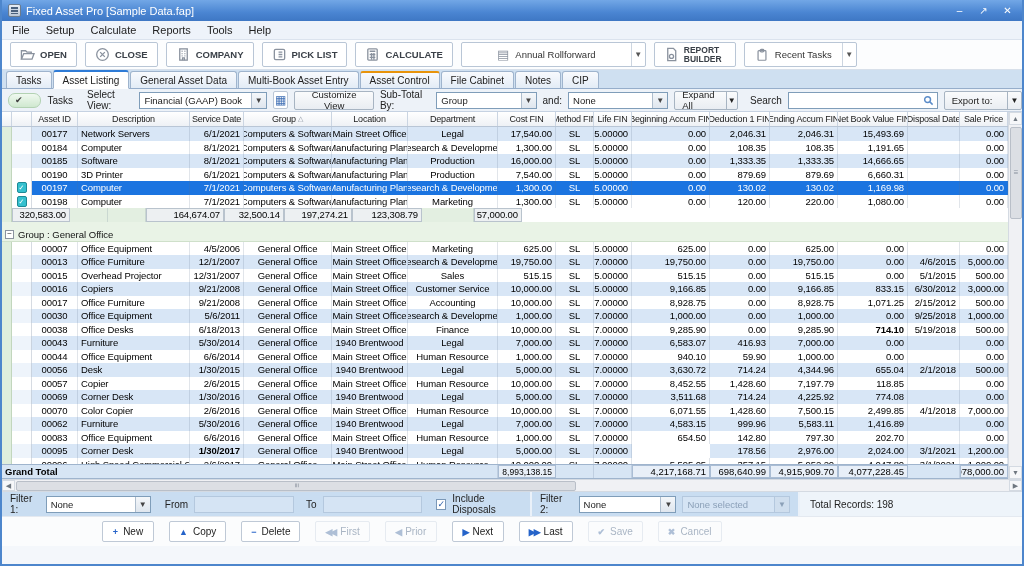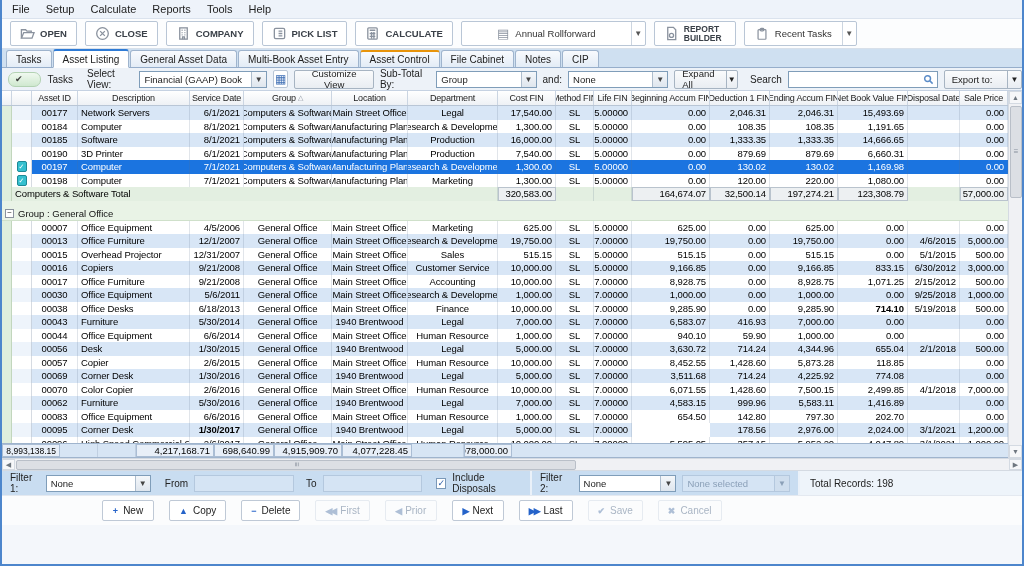--- a/index.html
+++ b/index.html
@@ -151,20 +151,29 @@
   .nbtn .nico.wide { letter-spacing:0; }
   .nbtn.disabled { border-color:#e6ebf1; background:#fbfcfd; color:#a9b5c4; }
   .nbtn.disabled .nico { color:#aebfd6; }
   .bottom-fill { height:20px; background:#f4f7fb; }
 </style>
 </head>
 <body>
 
 <div class="win">
 
+  <div class="titlebar">
+    <span class="title-icon"></span>
+    <span>Fixed Asset Pro [Sample Data.fap]</span>
+    <span class="win-btns">
+        <div class="win-btn">–</div>
+        <div class="win-btn">↗</div>
+        <div class="win-btn">✕</div>
+      </span>
+  </div>
 
   <div class="menubar">
       <div class="menu-item">File</div>
       <div class="menu-item">Setup</div>
       <div class="menu-item">Calculate</div>
       <div class="menu-item">Reports</div>
       <div class="menu-item">Tools</div>
       <div class="menu-item">Help</div>
     </div>
 
@@ -417,21 +426,20 @@
           <div class="cell al-r" style="width: 38px;">5.00000</div>
           <div class="cell al-r" style="width: 78px;">0.00</div>
           <div class="cell al-r" style="width: 60px;">120.00</div>
           <div class="cell al-r" style="width: 68px;">220.00</div>
           <div class="cell al-r" style="width: 70px;">1,080.00</div>
           <div class="cell al-r" style="width: 52px;"></div>
           <div class="cell al-r" style="width: 48px;">0.00</div>
         </div>
         <div class="row green">
           <div class="cell al-c gutcell" style="width: 10px;"></div>
-          <div class="cell al-l" style="width: 486px;">Computers &amp; Software Total</div>
           <div class="cell al-r valbox" style="width: 58px;">320,583.00</div>
           <div class="cell al-c" style="width: 38px;"></div>
           <div class="cell al-c" style="width: 38px;"></div>
           <div class="cell al-r valbox" style="width: 78px;">164,674.07</div>
           <div class="cell al-r valbox" style="width: 60px;">32,500.14</div>
           <div class="cell al-r valbox" style="width: 68px;">197,274.21</div>
           <div class="cell al-r valbox" style="width: 70px;">123,308.79</div>
           <div class="cell al-c" style="width: 52px;"></div>
           <div class="cell al-r valbox" style="width: 48px;">57,000.00</div>
         </div>
@@ -633,21 +641,21 @@
           <div class="cell al-l" style="width: 112px;">Copier</div>
           <div class="cell al-r" style="width: 54px;">2/6/2015</div>
           <div class="cell al-c" style="width: 88px;">General Office</div>
           <div class="cell al-c" style="width: 76px;">Main Street Office</div>
           <div class="cell al-c" style="width: 90px;">Human Resource</div>
           <div class="cell al-r" style="width: 58px;">10,000.00</div>
           <div class="cell al-c" style="width: 38px;">SL</div>
           <div class="cell al-r" style="width: 38px;">7.00000</div>
           <div class="cell al-r" style="width: 78px;">8,452.55</div>
           <div class="cell al-r" style="width: 60px;">1,428.60</div>
-          <div class="cell al-r" style="width: 68px;">5,873.28</div>
+          <div class="cell al-r" style="width: 68px;">7,197.79</div>
           <div class="cell al-r" style="width: 70px;">118.85</div>
           <div class="cell al-r" style="width: 52px;"></div>
           <div class="cell al-r" style="width: 48px;">0.00</div>
         </div>
         <div class="row odd">
           <div class="cell al-c gutcell" style="width: 10px;"></div>
           <div class="cell al-c selcell" style="width: 20px;"></div>
           <div class="cell al-c" style="width: 46px;">00069</div>
           <div class="cell al-l" style="width: 112px;">Corner Desk</div>
           <div class="cell al-r" style="width: 54px;">1/30/2016</div>
@@ -754,20 +762,21 @@
           <div class="cell al-r" style="width: 38px;">7.00000</div>
           <div class="cell al-r" style="width: 78px;">5,595.05</div>
           <div class="cell al-r" style="width: 60px;">357.15</div>
           <div class="cell al-r" style="width: 68px;">5,952.20</div>
           <div class="cell al-r" style="width: 70px;">4,047.80</div>
           <div class="cell al-r" style="width: 52px;">3/1/2021</div>
           <div class="cell al-r" style="width: 48px;">1,000.00</div>
         </div>
       </div>
     <div class="gtotal">
+        <div class="cell al-l" style="width: 496px; font-weight: bold;">Grand Total</div>
         <div class="cell al-r valbox" style="width: 58px; font-size: 8.5px;">8,993,138.15</div>
         <div class="cell al-c" style="width: 38px;"></div>
         <div class="cell al-c" style="width: 38px;"></div>
         <div class="cell al-r valbox" style="width: 78px;">4,217,168.71</div>
         <div class="cell al-r valbox" style="width: 60px;">698,640.99</div>
         <div class="cell al-r valbox" style="width: 68px;">4,915,909.70</div>
         <div class="cell al-r valbox" style="width: 70px;">4,077,228.45</div>
         <div class="cell al-c" style="width: 52px;"></div>
         <div class="cell al-r valbox" style="width: 48px;">1,078,000.00</div>
       </div>

